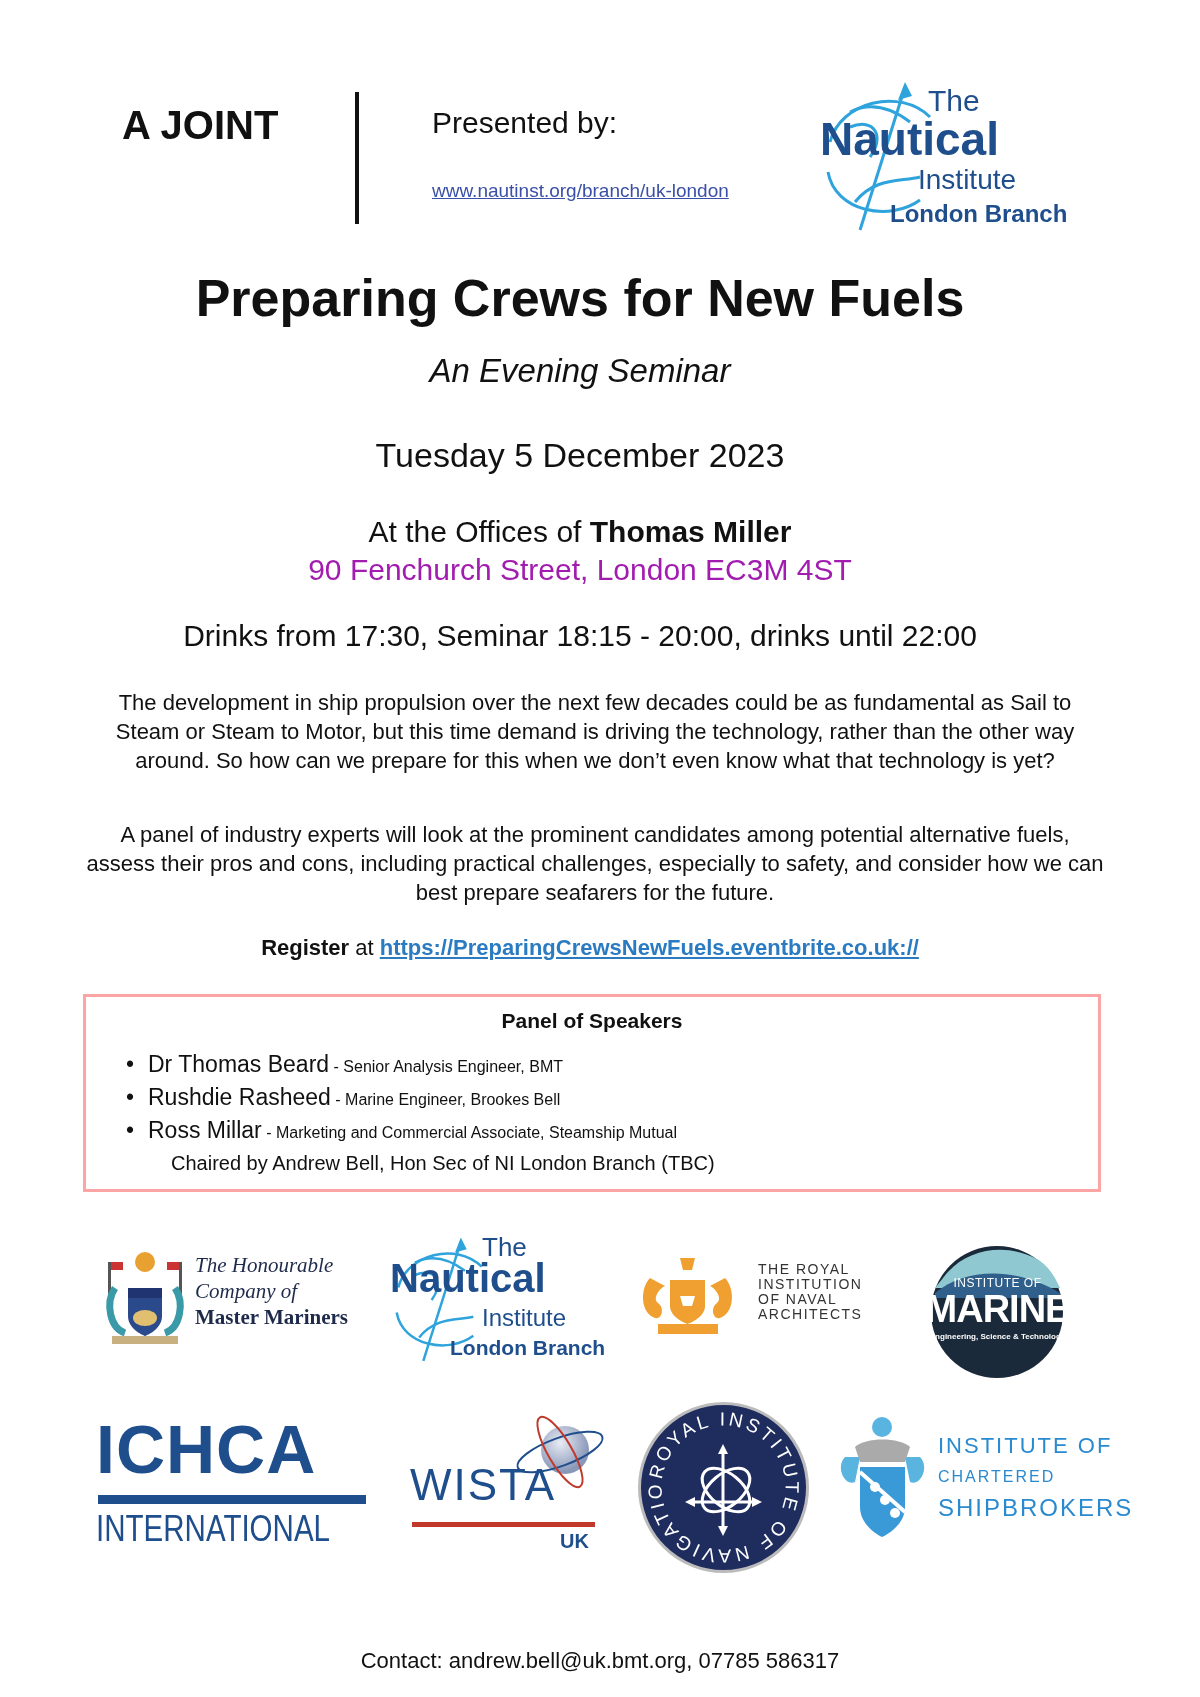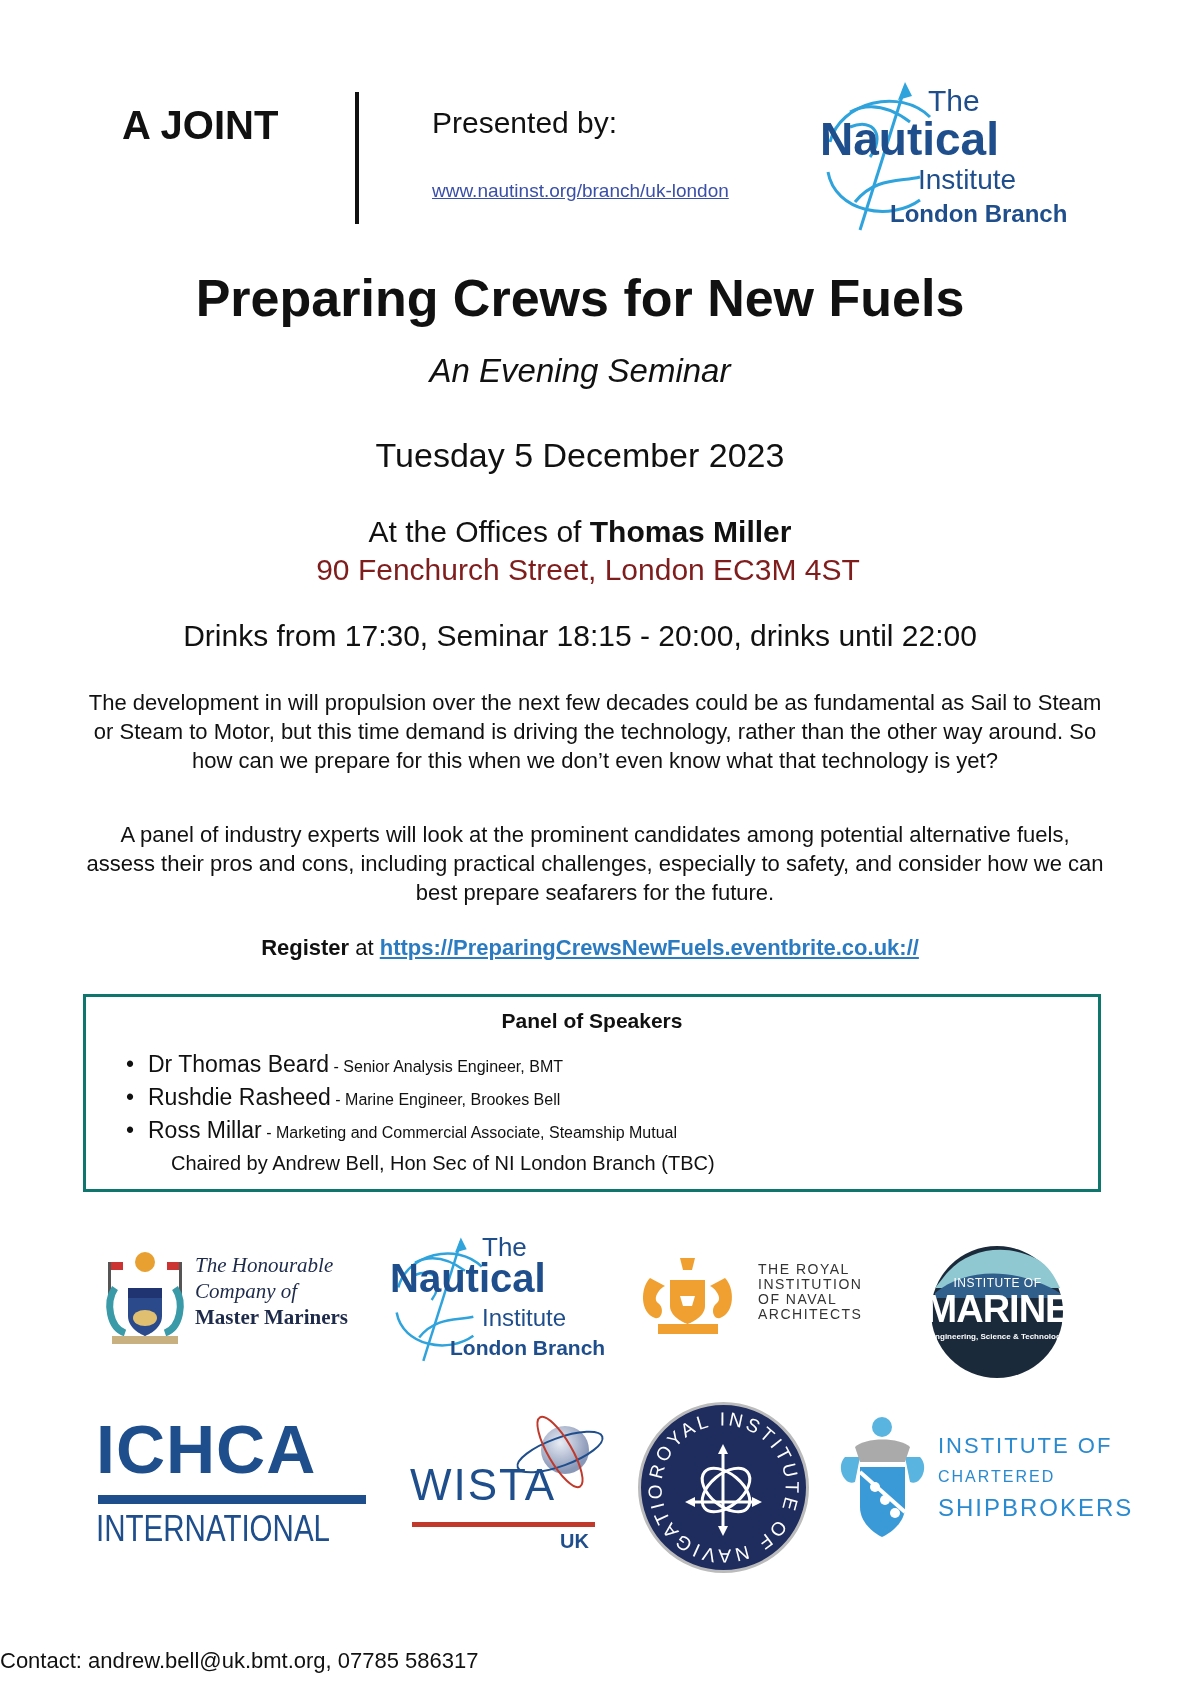--- a/index.html
+++ b/index.html
@@ -19,38 +19,38 @@
   .ni-logo .the { position: absolute; font-size: 30px; color: #1f4e8c; }
   .ni-logo .naut { position: absolute; font-size: 44px; font-weight: bold; color: #1f4e8c; letter-spacing: 0px; }
   .ni-logo .inst { position: absolute; font-size: 28px; color: #1f4e8c; }
   .ni-logo .lb { position: absolute; font-size: 24px; font-weight: bold; color: #1f4e8c; }
 
   
   .title { left: 0; width: 1200px; top: 268px; font-size: 52px; font-weight: bold; color: #111; }
   .subtitle { left: 0; width: 1160px; top: 352px; font-size: 33px; font-style: italic; color: #111; }
   .date { left: 0; width: 1160px; top: 436px; font-size: 34px; color: #111; }
   .venue1 { left: 0; width: 1160px; top: 515px; font-size: 30px; color: #111; }
-  .venue2 { left: 8px; width: 1160px; top: 553px; font-size: 30px; color: #7f1d1d; }
+  .venue2 { left: 0; width: 1160px; top: 553px; font-size: 30px; color: #a21caf; }
   .times { left: 0; width: 1160px; top: 619px; font-size: 30px; color: #111; }
   .para { left: 85px; width: 1020px; font-size: 22px; line-height: 29px; color: #111; text-align: center; }
   .p1 { top: 688px; }
   .p2 { top: 820px; }
   .register { left: 0; width: 1180px; top: 935px; font-size: 22px; color: #111; }
   .register .lbl { font-weight: bold; }
   .register a { color: #2a7bc1; font-weight: bold; text-decoration: underline; }
 
   
-  .panel { left: 83px; top: 994px; width: 1018px; height: 198px; border: 3px solid #0f766e; box-sizing: border-box; }
+  .panel { left: 83px; top: 994px; width: 1018px; height: 198px; border: 3px solid #fca5a5; box-sizing: border-box; }
   .panel-title { left: 0; width: 100%; top: 12px; font-size: 21px; font-weight: bold; text-align: center; }
   .speakers { left: 40px; top: 52px; margin: 0; padding: 0; list-style: none; }
   .speakers li { font-size: 23px; line-height: 30px; position: relative; padding-left: 22px; }
   .speakers li::before { content: "•"; position: absolute; left: 0; top: 0; }
   .speakers .role { font-size: 16px; }
   .chaired { left: 85px; top: 155px; font-size: 20px; color: #111; }
-  .contact { left: 0; width: 1200px; top: 1648px; font-size: 22px; color: #111; }
+  .contact { left: 0; width: 1200px; top: 1648px; font-size: 22px; text-align: center; color: #111; }
 </style>
 </head>
 <body>
 
 <div class="abs joint">
   <div>A JOINT</div>
 </div>
 <div class="abs vbar"></div>
 <div class="abs presented">Presented by:</div>
 <a class="abs url-link">www.nautinst.org/branch/uk-london</a>
@@ -75,21 +75,21 @@
 
 <div class="abs title center" style="width:1160px;">Preparing Crews for New Fuels</div>
 <div class="abs subtitle center">An Evening Seminar</div>
 <div class="abs date center">Tuesday 5 December 2023</div>
 <div class="abs venue1 center">
   <span>At the Offices of </span><b>Thomas Miller</b>
 </div>
 <div class="abs venue2 center">90 Fenchurch Street, London EC3M 4ST</div>
 <div class="abs times center">Drinks from 17:30, Seminar 18:15 - 20:00, drinks until 22:00</div>
 
-<div class="abs para p1">The development in will propulsion over the next few decades could be as fundamental as Sail to Steam or Steam to Motor, but this time demand is driving the technology, rather than the other way around.  So how can we prepare for this when we don’t even know what that technology is yet?</div>
+<div class="abs para p1">The development in ship propulsion over the next few decades could be as fundamental as Sail to Steam or Steam to Motor, but this time demand is driving the technology, rather than the other way around.  So how can we prepare for this when we don’t even know what that technology is yet?</div>
 <div class="abs para p2">A panel of industry experts will look at the prominent candidates among potential alternative fuels, assess their pros and cons, including practical challenges, especially to safety, and consider how we can best prepare seafarers for the future.</div>
 
 <div class="abs register center">
   <span class="lbl">Register</span><span> at </span><a>https://PreparingCrewsNewFuels.eventbrite.co.uk://</a>
 </div>
 
 <div class="abs panel">
   <div class="abs panel-title">Panel of Speakers</div>
   <ul class="abs speakers">
     <li><span>Dr Thomas Beard</span><span class="role"> - Senior Analysis Engineer, BMT</span></li>

